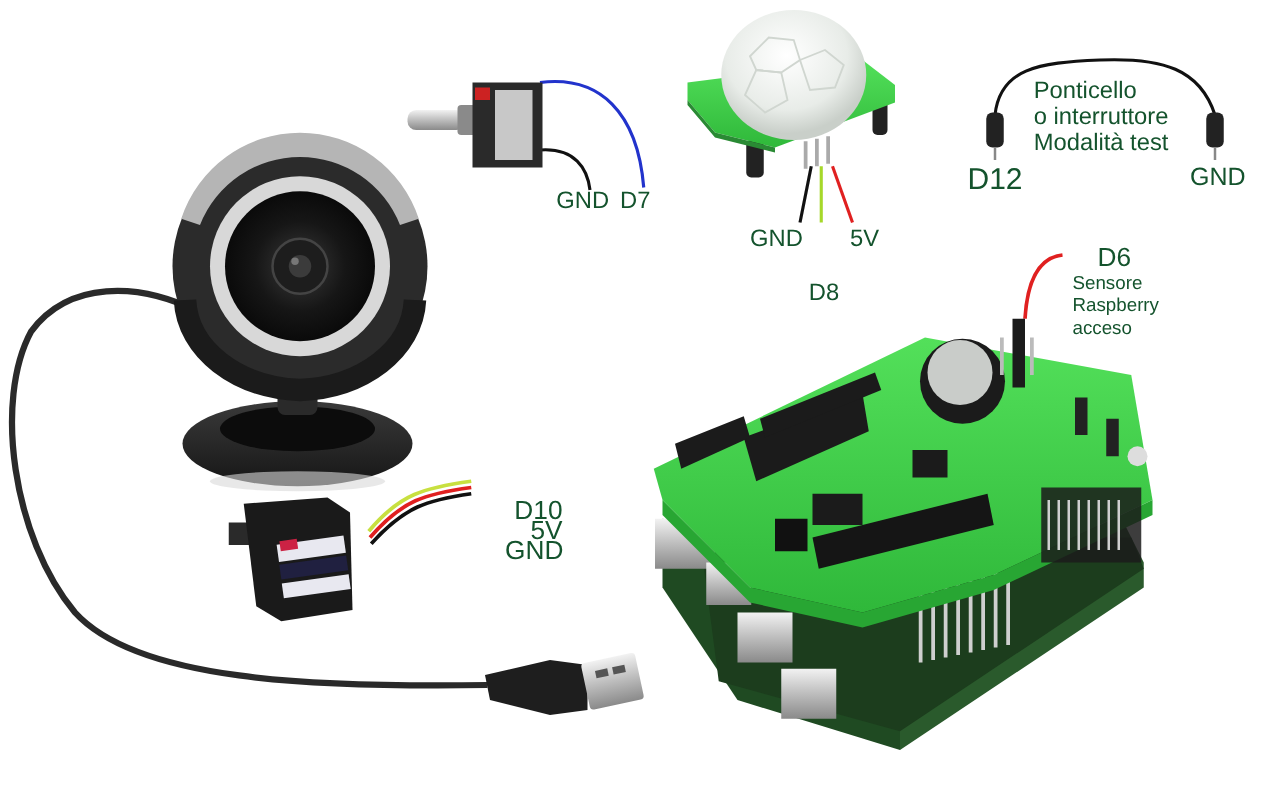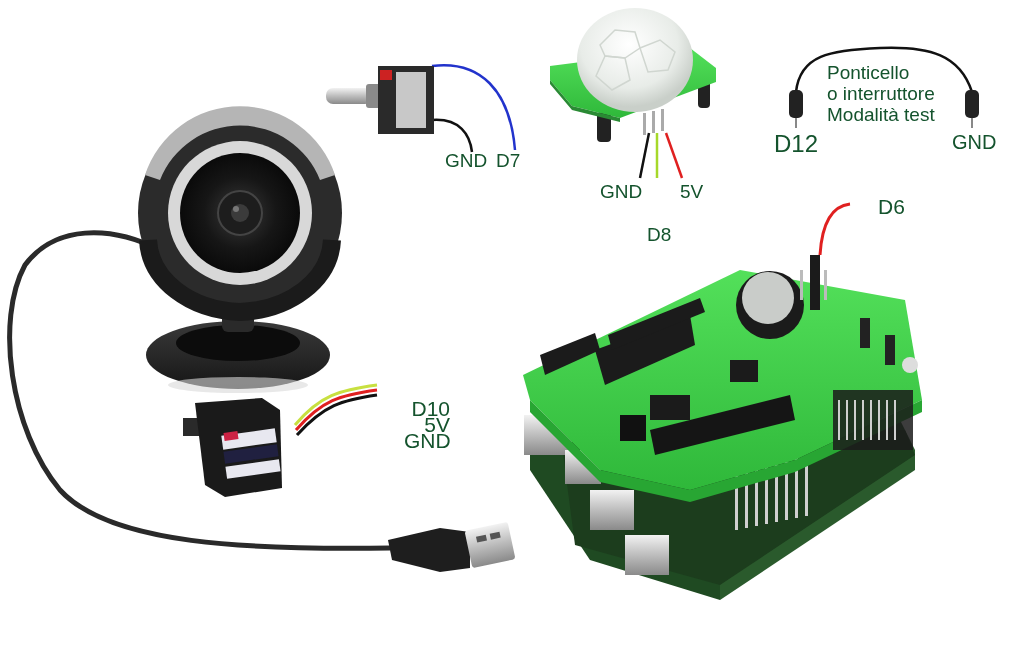--- a/index.html
+++ b/index.html
@@ -173,20 +173,25 @@
 
   <div class="block" style="left:827px;top:62px;">
     <div class="lbl big" style="position:relative;line-height:21px;">Ponticello</div>
     <div class="lbl big" style="position:relative;line-height:21px;">o interruttore</div>
     <div class="lbl big" style="position:relative;line-height:21px;">Modalità test</div>
   </div>
   <span class="lbl big" style="left:774px;top:132px;font-size:24px;">D12</span>
   <span class="lbl big" style="left:952px;top:132px;font-size:20px;">GND</span>
 
   <span class="lbl mid" style="left:878px;top:196px;">D6</span>
+  <div class="block" style="left:858px;top:218px;">
+    <div class="lbl sm" style="position:relative;line-height:18px;">Sensore</div>
+    <div class="lbl sm" style="position:relative;line-height:18px;">Raspberry</div>
+    <div class="lbl sm" style="position:relative;line-height:18px;">acceso</div>
+  </div>
 
   <div class="block" style="left:404px;top:369px;text-align:right;width:46px;margin-top:32px;">
     <div class="lbl mid" style="position:relative;line-height:16px;text-align:right;">D10</div>
     <div class="lbl mid" style="position:relative;line-height:16px;text-align:right;">5V</div>
     <div class="lbl mid" style="position:relative;line-height:16px;text-align:right;">GND</div>
   </div>
 
 </div>
 
 </body></html>

